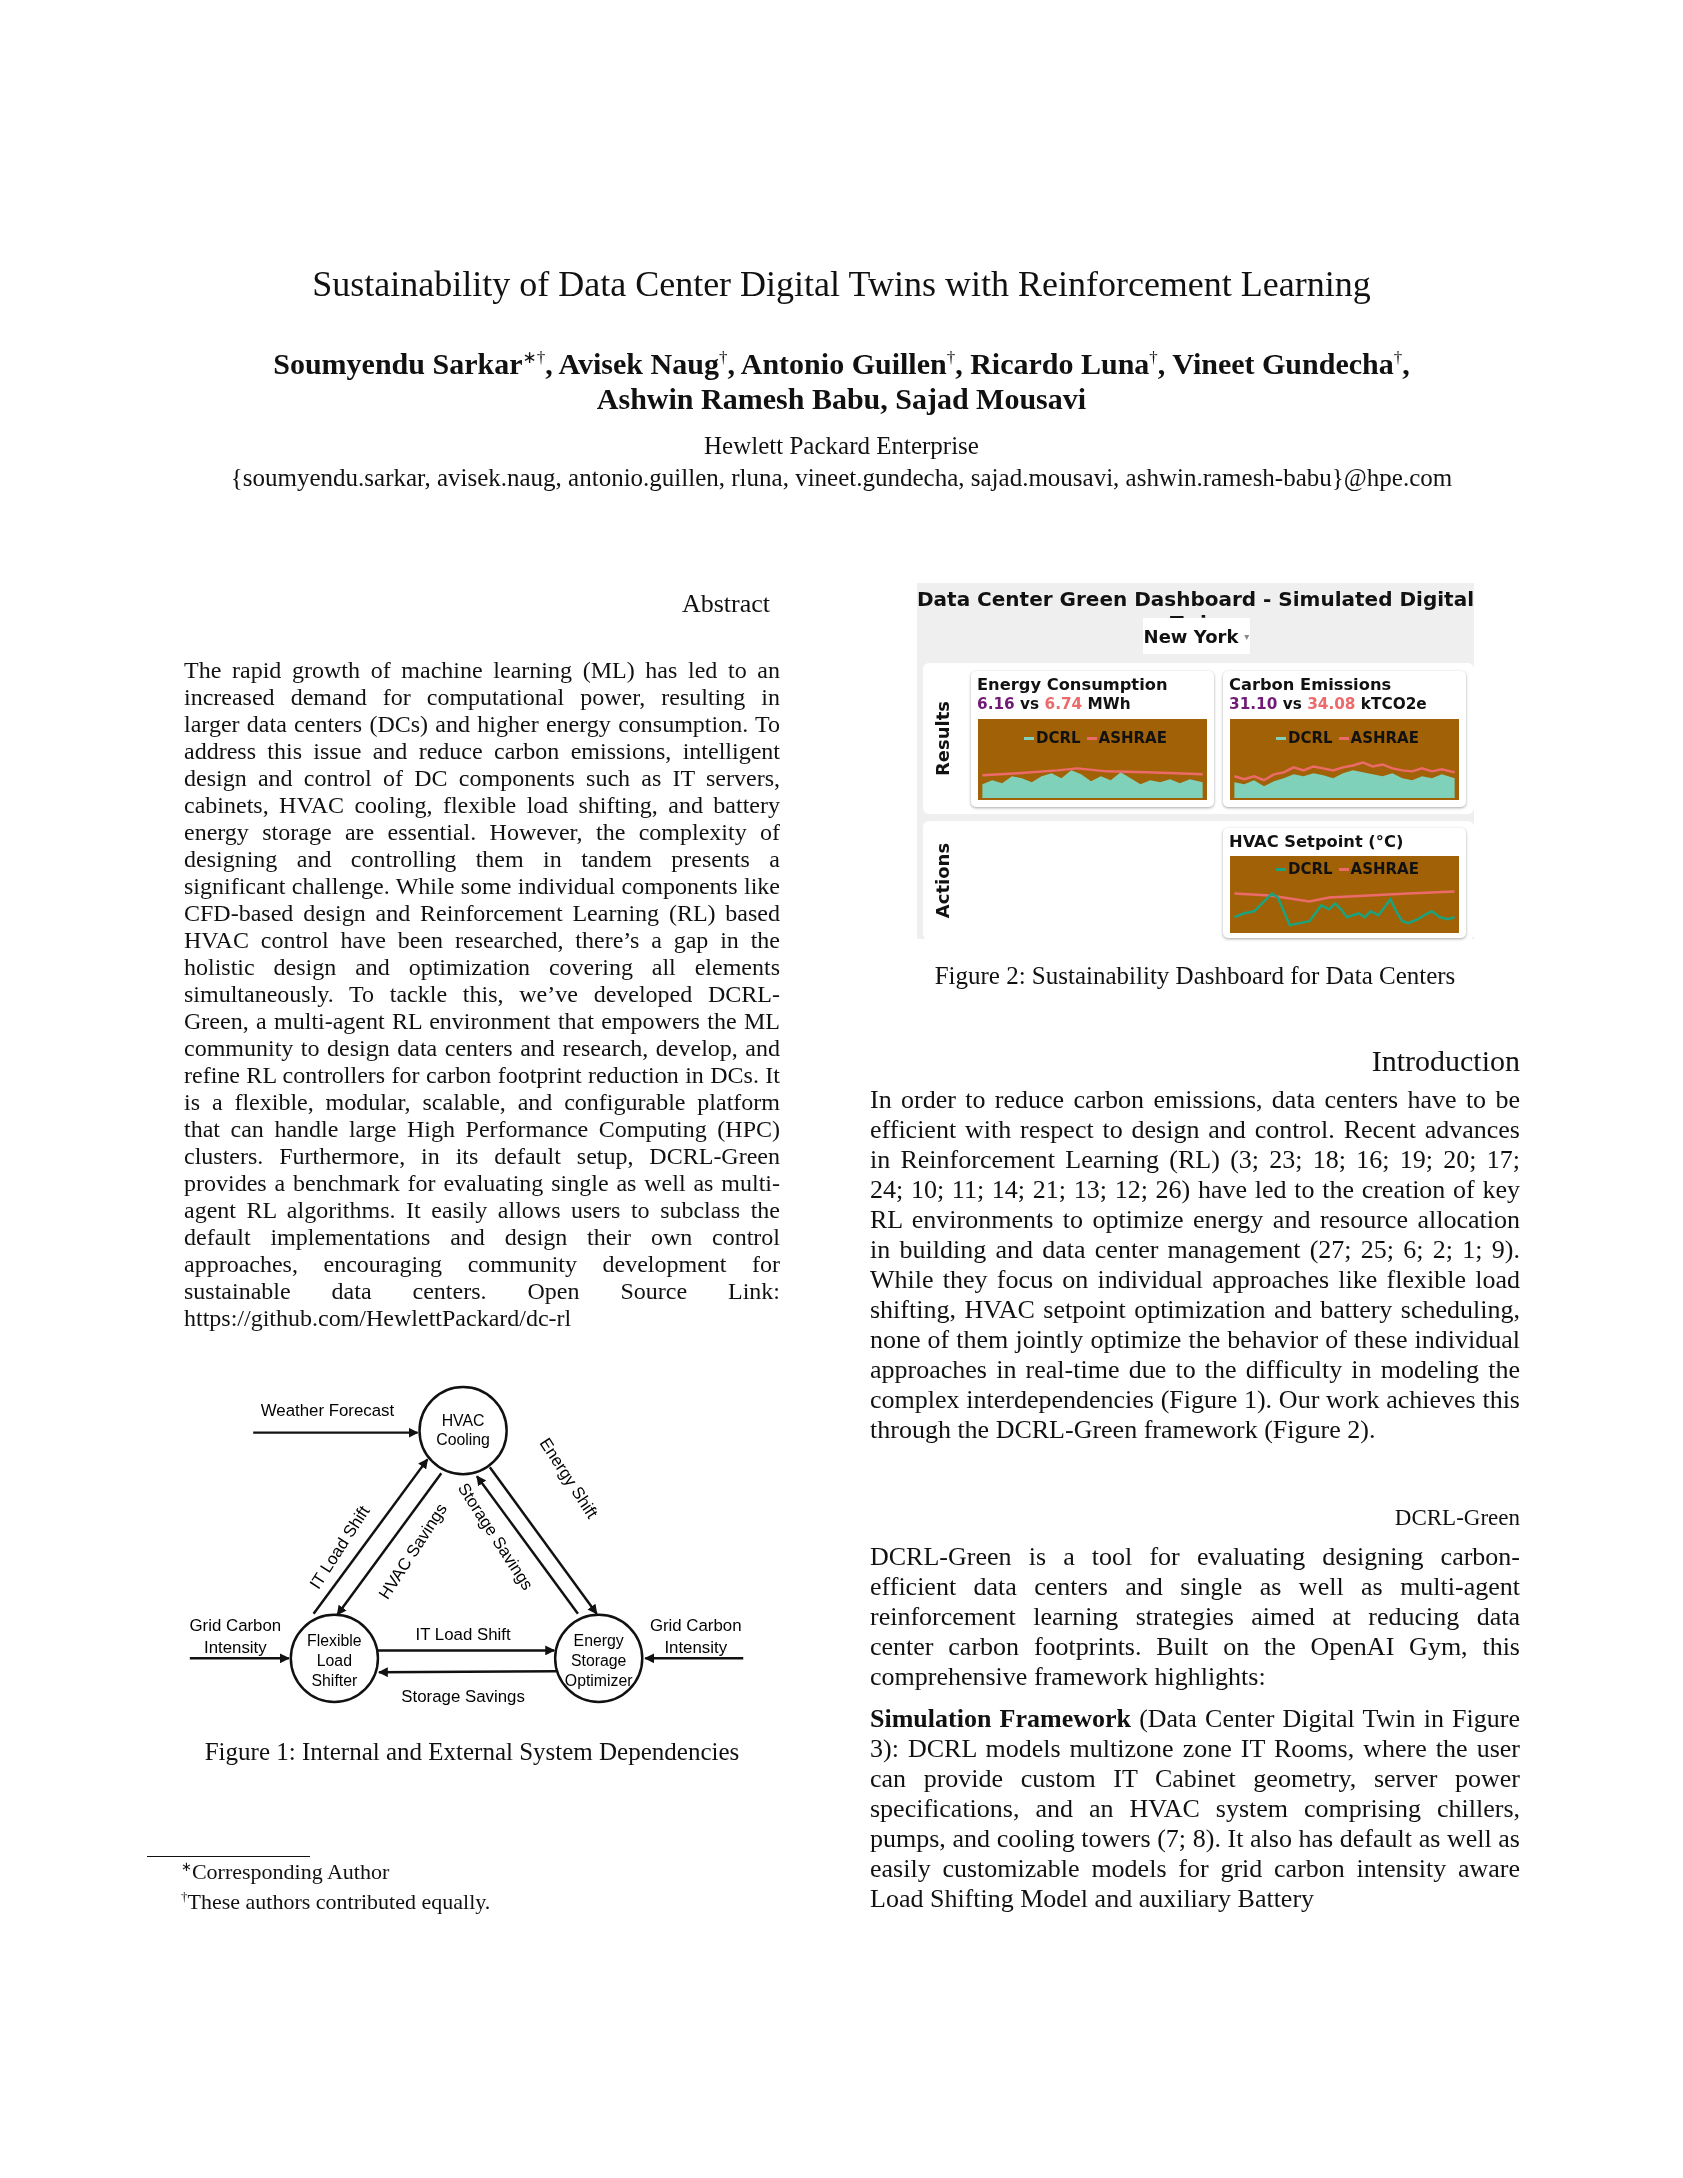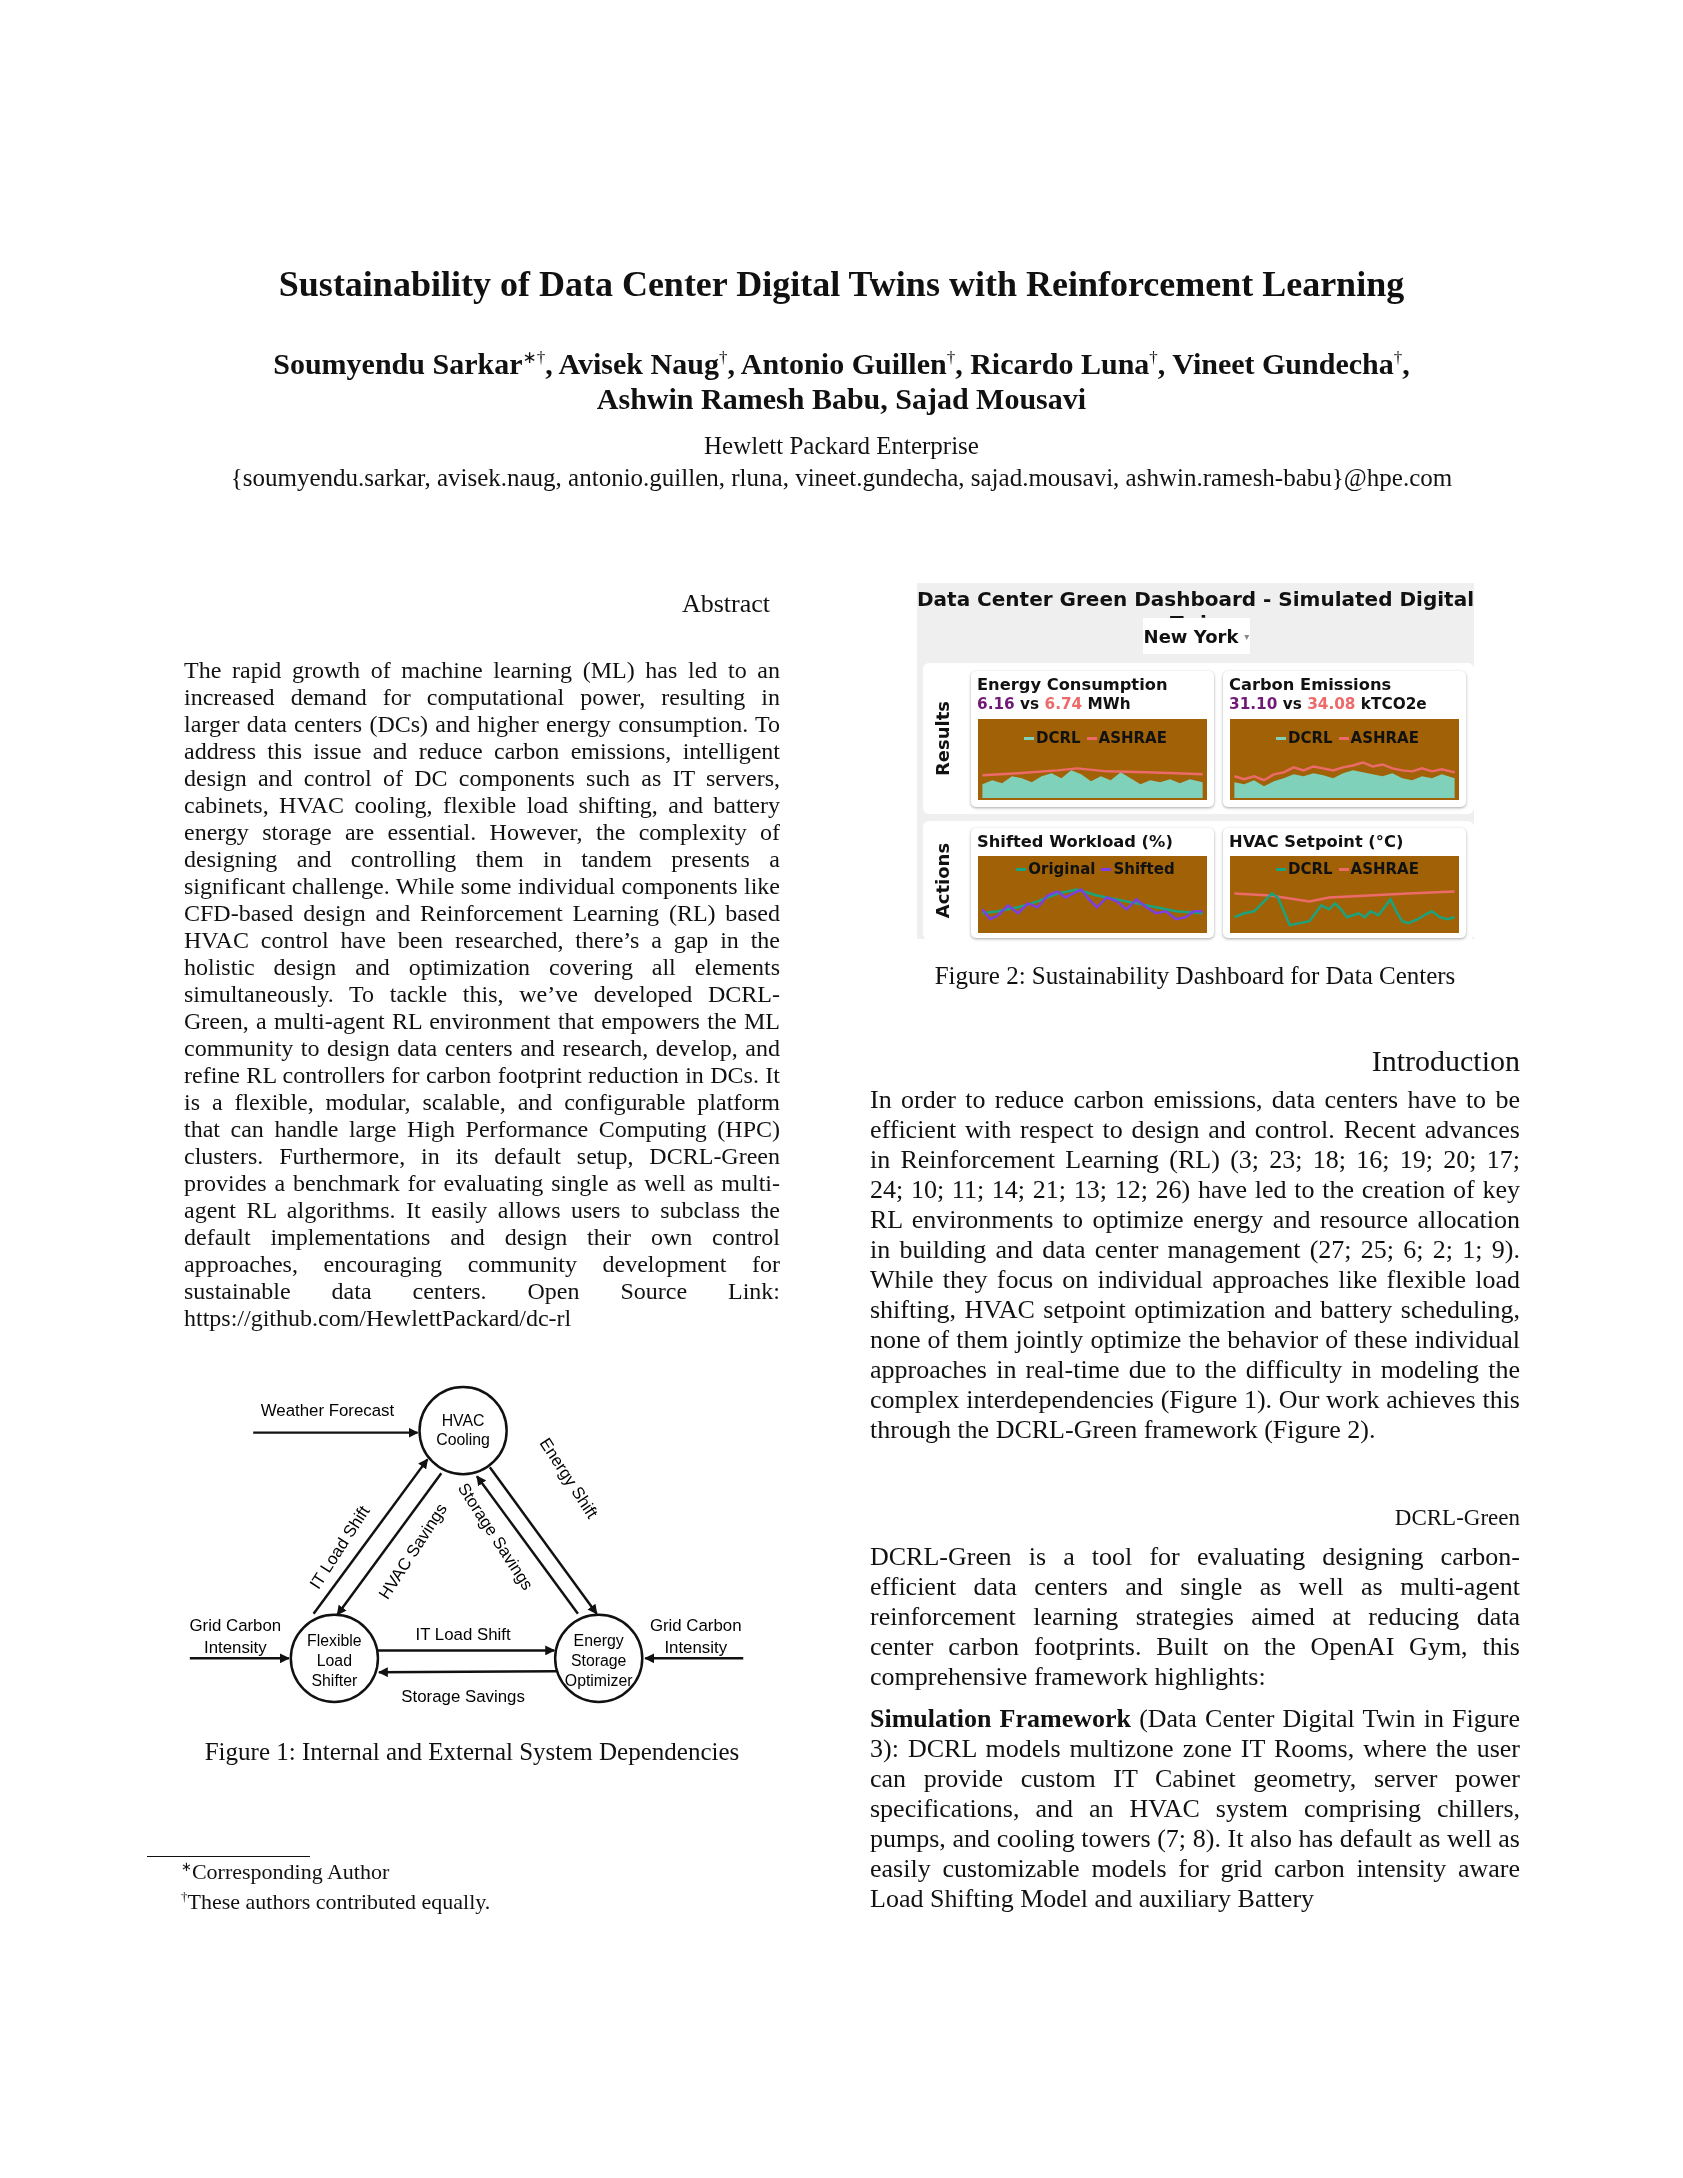--- a/index.html
+++ b/index.html
@@ -1,18 +1,18 @@
 <!DOCTYPE html>
 <html><head>
 <meta charset="utf-8">
 <style>
   html,body{margin:0;padding:0;background:#fff;}
   body{width:1683px;height:2178px;position:relative;overflow:hidden;font-family:"Liberation Serif",serif;color:#111;}
   .abs{position:absolute;}
-  .title{left:0;width:1683px;top:263px;text-align:center;font-weight:bold;font-size:36px;}
+  .title{left:0;width:1683px;top:263px;text-align:center;font-weight:normal;font-size:36px;}
   .authors{left:0;width:1683px;text-align:center;font-weight:bold;font-size:30px;}
   .authors sup{font-size:17px;font-weight:normal;}
   .aff{left:0;width:1683px;text-align:center;font-size:25px;}
   .col{font-size:24px;line-height:27px;text-align:justify;}
   .col p{margin:0;}
   .sechead{text-align:right;font-weight:normal;}
   .caption{font-size:25px;text-align:center;}
   .dash{left:917px;top:583px;width:557px;height:356px;background:#efefef;font-family:"DejaVu Sans",sans-serif;}
   .dash-title{position:absolute;left:0;top:4px;width:100%;text-align:center;font-weight:bold;font-size:20px;color:#111;}
   .dash-select{position:absolute;left:226px;top:35px;width:107px;height:36px;background:#fff;font-weight:bold;font-size:18px;display:flex;align-items:center;justify-content:center;gap:6px;}
@@ -135,30 +135,20 @@
           <path d="M4,58 L14,61 L24,58 L34,62 L44,56 L54,54 L64,49 L74,52 L84,48 L94,50 L104,52 L114,49 L124,47 L134,44 L144,48 L154,46 L164,50 L174,52 L184,53 L194,50 L204,53 L214,51 L227,54" fill="none" stroke="#ec6a6a" stroke-width="2.5"></path>
         </svg>
       </div>
     </div>
   </div>
 
   <div class="dash-panel" style="top:238px;height:119px;">
     <div class="rowlabel" style="top:0;height:119px;">
         <span>Actions</span>
       </div>
-    <div class="card" style="left:48px;top:7px;height:110px;">
-      <div class="ct">Shifted Workload (%)</div>
-      <div class="plot" style="top:28px;height:77px;">
-        <div class="legend" style="top:4px;"><span class="sw" style="background:#1aa37e"></span><span>Original</span><span class="sw" style="background:#7b3fe4"></span><span>Shifted</span></div>
-        <svg width="229" height="77" viewBox="0 0 231 78">
-          <path d="M4,58 L20,56 L40,52 L60,46 L80,38 L100,34 L120,40 L140,44 L160,48 L180,52 L200,56 L227,58" fill="none" stroke="#1aa37e" stroke-width="2.5"></path>
-          <path d="M4,54 L12,64 L20,60 L30,50 L40,58 L50,48 L60,52 L70,40 L80,36 L88,42 L96,38 L104,34 L112,44 L120,52 L130,42 L140,46 L150,54 L160,44 L170,52 L180,58 L190,56 L200,64 L210,62 L218,56 L227,56" fill="none" stroke="#7b3fe4" stroke-width="2.5"></path>
-        </svg>
-      </div>
-    </div>
     <div class="card" style="left:300px;top:7px;height:110px;">
       <div class="ct">HVAC Setpoint (°C)</div>
       <div class="plot" style="top:28px;height:77px;">
         <div class="legend" style="top:4px;"><span class="sw" style="background:#1aa37e"></span><span>DCRL</span><span class="sw" style="background:#ec6a6a"></span><span>ASHRAE</span></div>
         <svg width="229" height="77" viewBox="0 0 231 78">
           <path d="M4,38 L40,40 L80,46 L100,42 L140,40 L180,38 L227,36" fill="none" stroke="#ec6a6a" stroke-width="2.5"></path>
           <path d="M4,62 L14,58 L24,56 L30,50 L36,44 L42,38 L48,42 L54,56 L60,70 L70,68 L80,66 L86,58 L92,50 L100,54 L106,48 L112,54 L118,62 L124,60 L130,58 L136,62 L142,56 L150,60 L156,52 L162,44 L168,56 L174,66 L180,68 L190,64 L196,60 L204,56 L212,62 L220,64 L227,62" fill="none" stroke="#1aa37e" stroke-width="2.5"></path>
         </svg>
       </div>
     </div>

